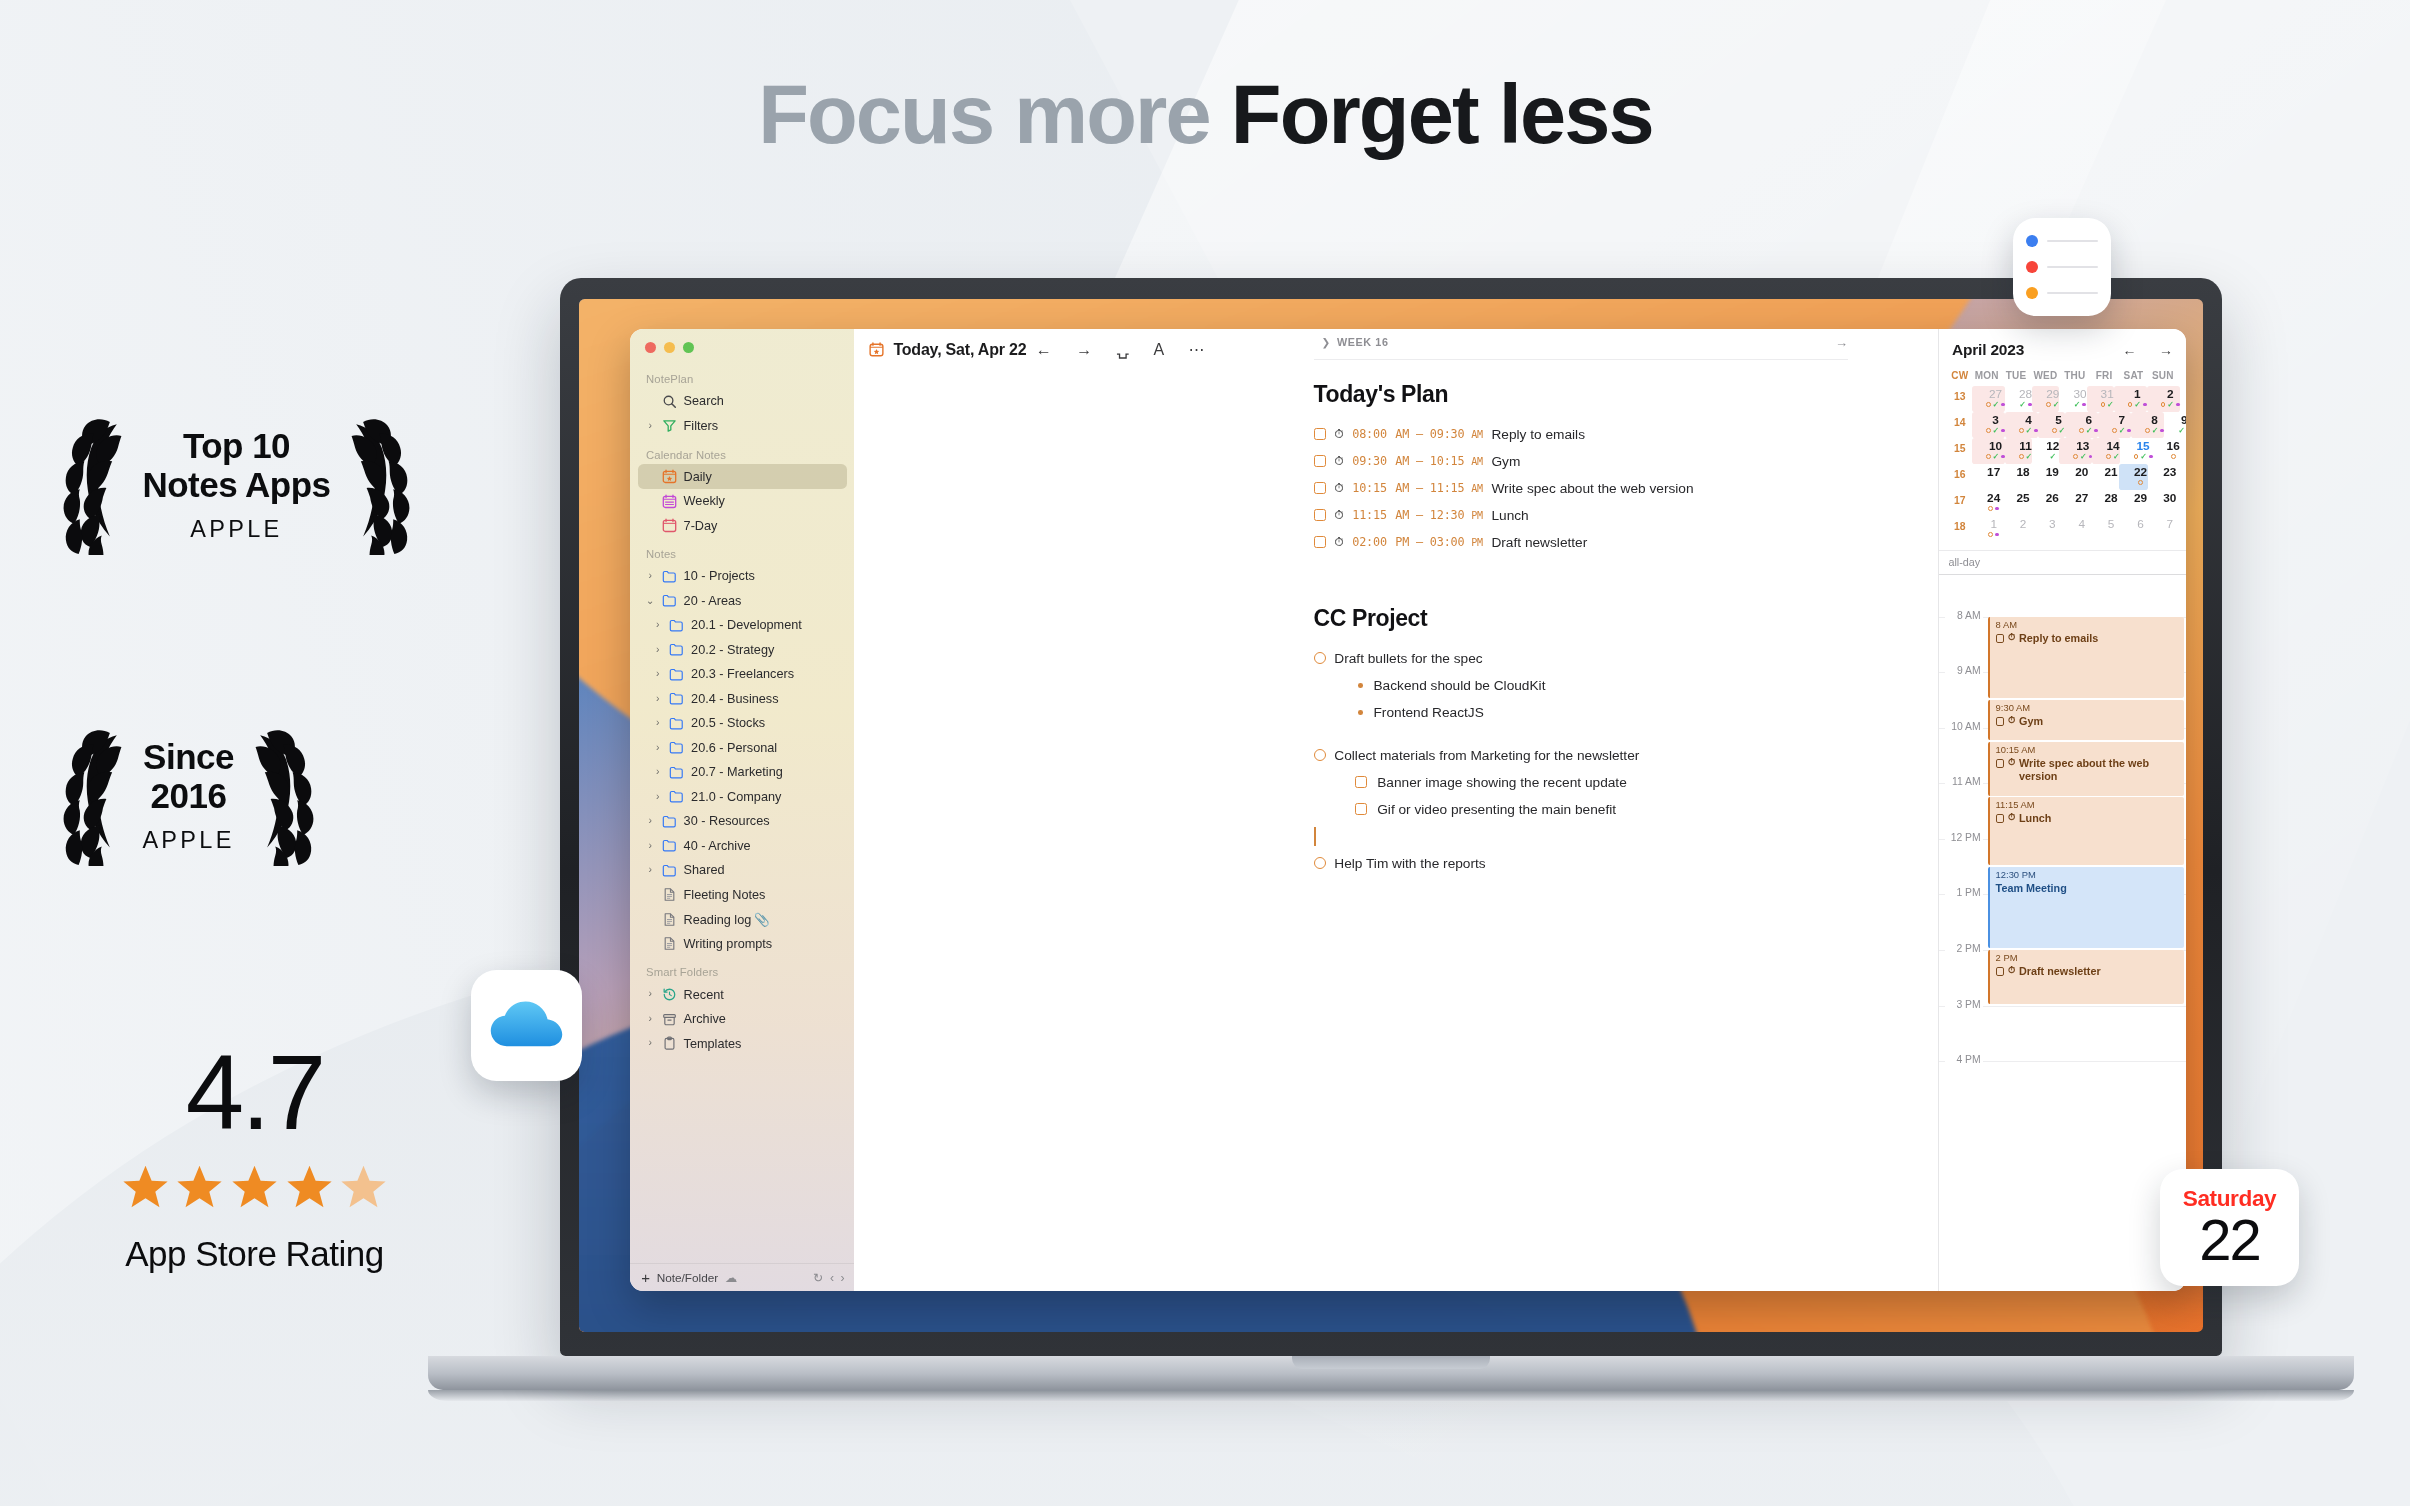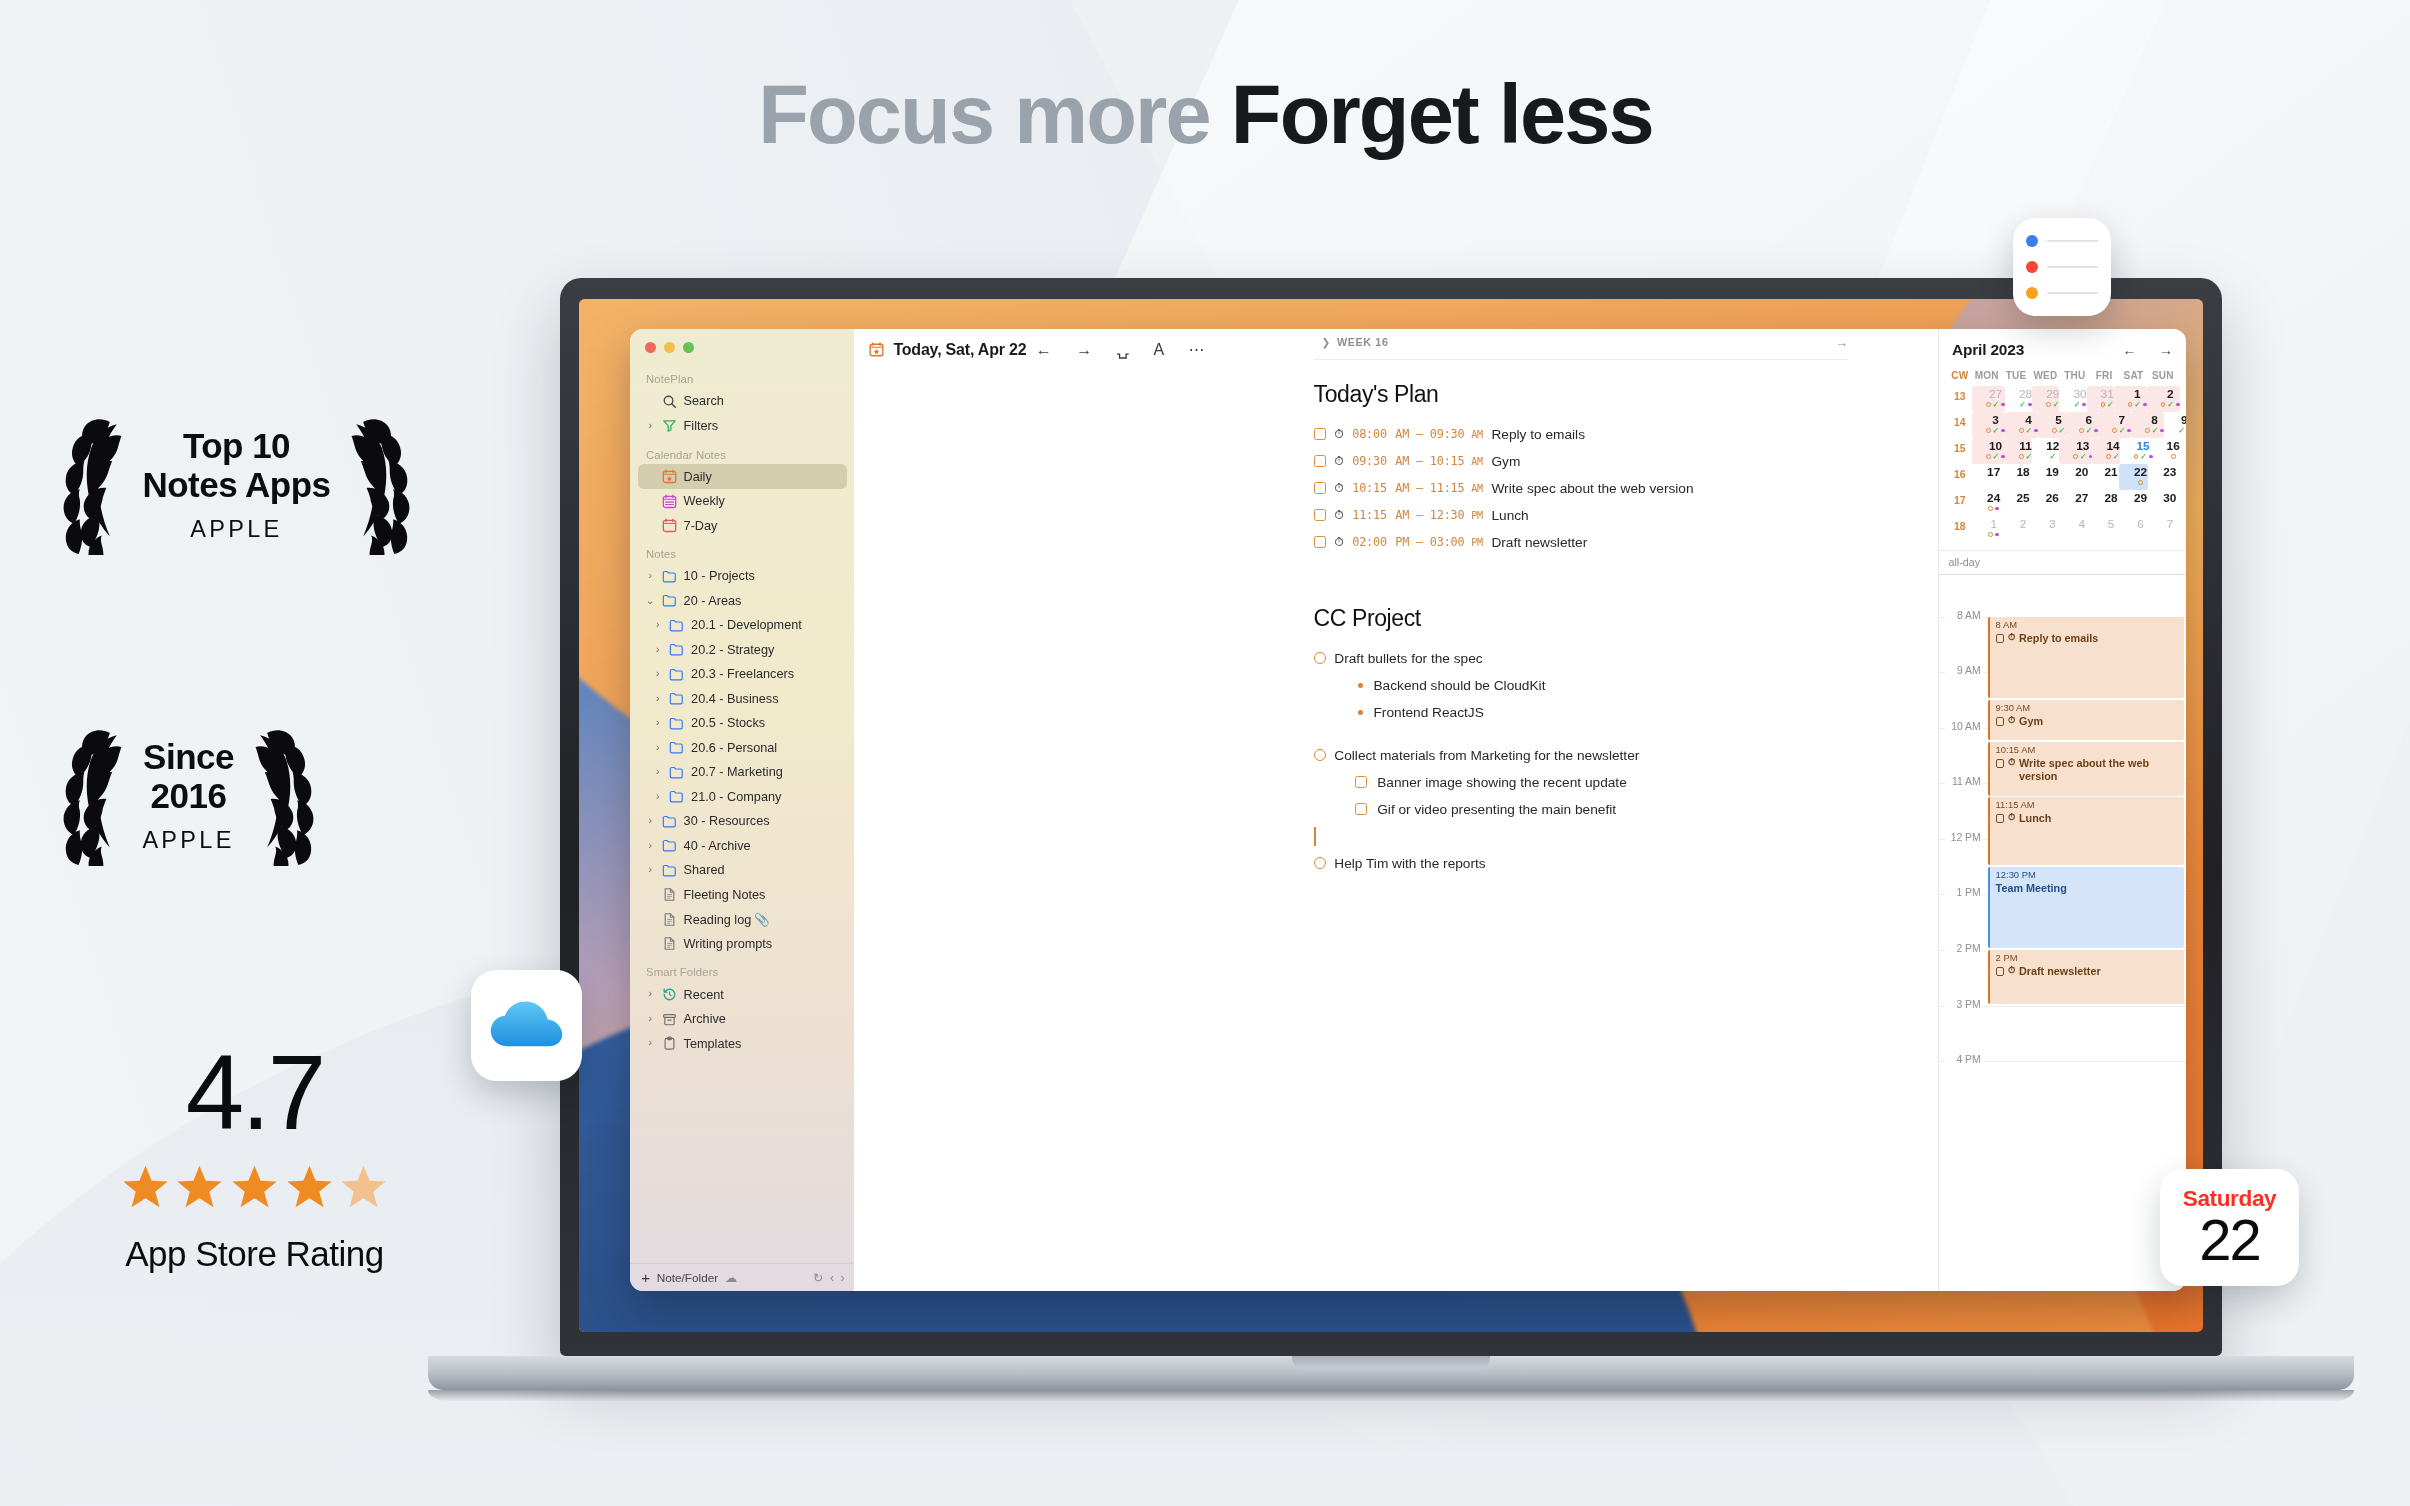--- a/index.html
+++ b/index.html
@@ -183,21 +183,21 @@
   .week-row {
     display: flex; align-items: center; gap: 6.6px;
     margin: 5.6px 0 0 98px; padding-right: 90px;
   }
   .week-chev { color: #8e8e93; font-size: 10.4px; }
   .week-label { font-size: 10.8px; font-weight: 700; color: #8e8e93; letter-spacing: 0.6px; }
   .week-arrow { margin-left: auto; color: #8e8e93; font-size: 13px; }
   .hr { height: 0.9px; background: #ececee; margin: 9.4px 90px 0 90px; }
 
   .ed-content { padding: 21px 90px 0 90px; }
-  .h2 { font-size: 23px; font-weight: 400; color: #111114; letter-spacing: -0.4px; margin-bottom: 13px; }
+  .h2 { font-size: 23px; font-weight: 700; color: #111114; letter-spacing: -0.4px; margin-bottom: 13px; }
   .h2.second { margin-top: 49px; }
 
   .task { display: flex; align-items: center; gap: 8.5px; height: 27px; }
   .cb {
     width: 12.2px; height: 12.2px; flex: 0 0 12.2px;
     border: 1.7px solid #e08a3a; border-radius: 2.4px; background: #fff;
   }
   .cb.ind { margin-left: 41px; }
   .ring {
     width: 12.2px; height: 12.2px; flex: 0 0 12.2px;

